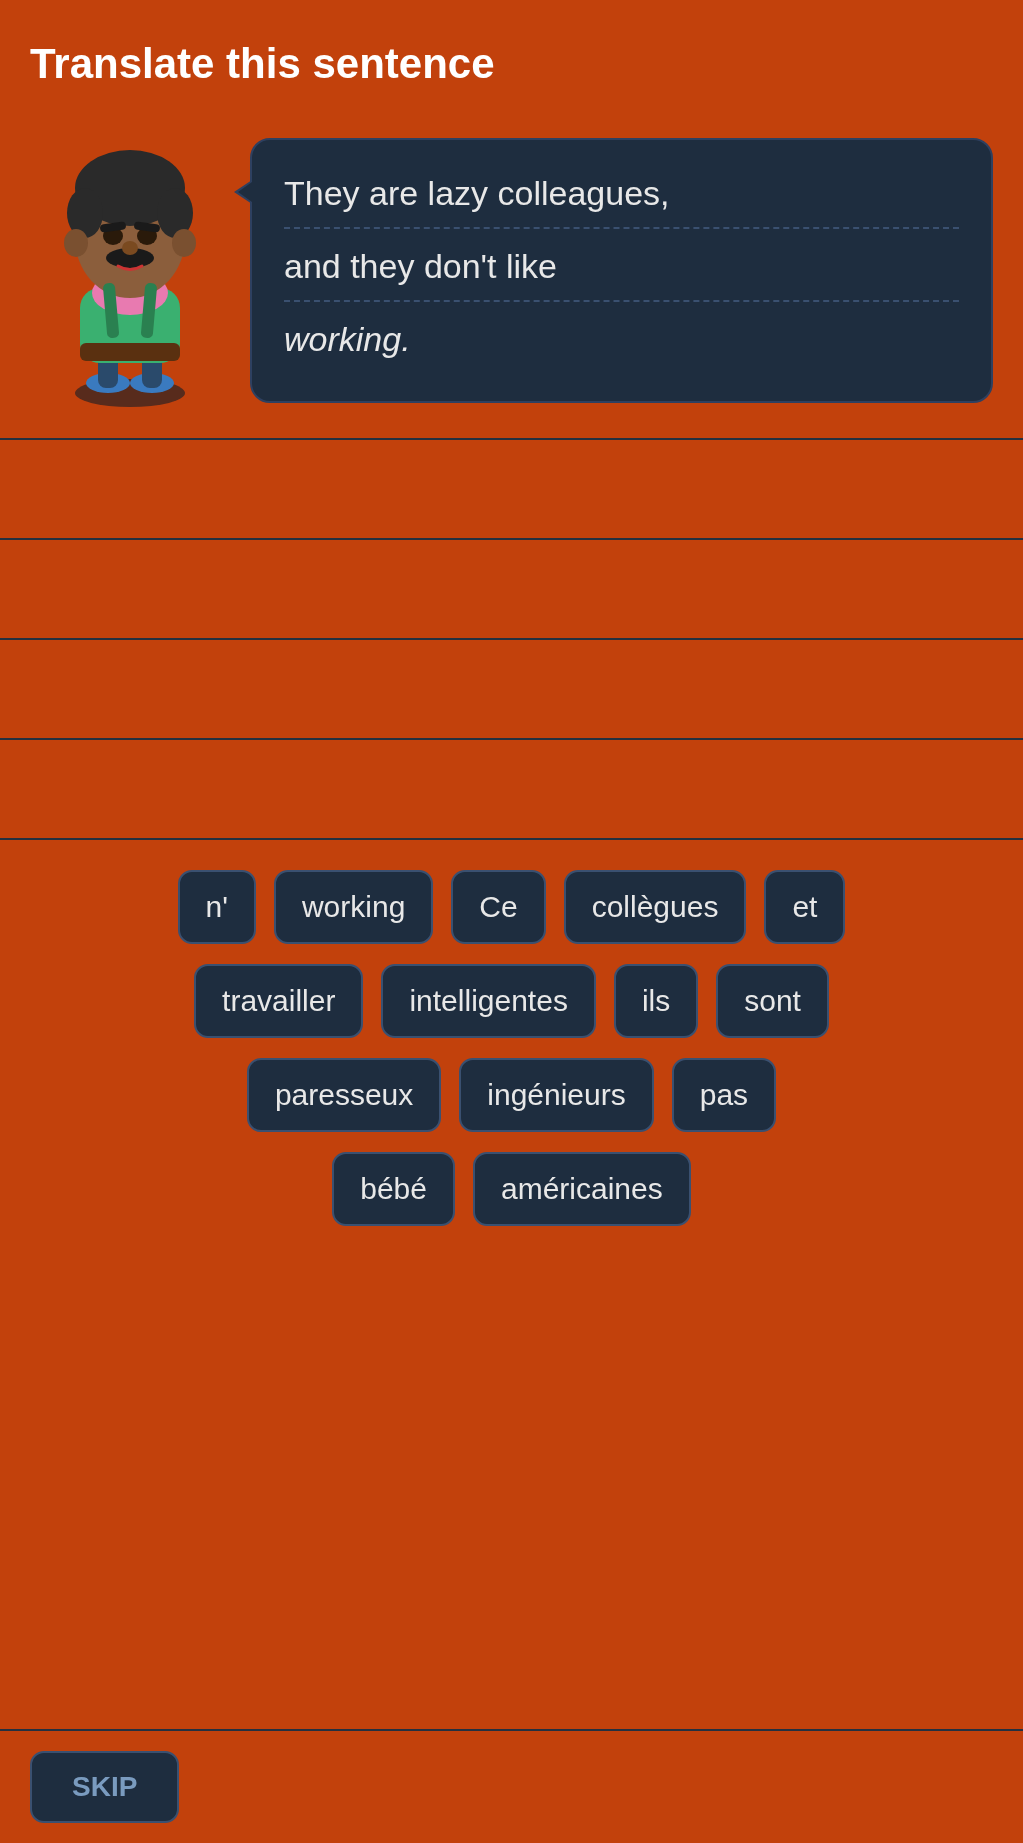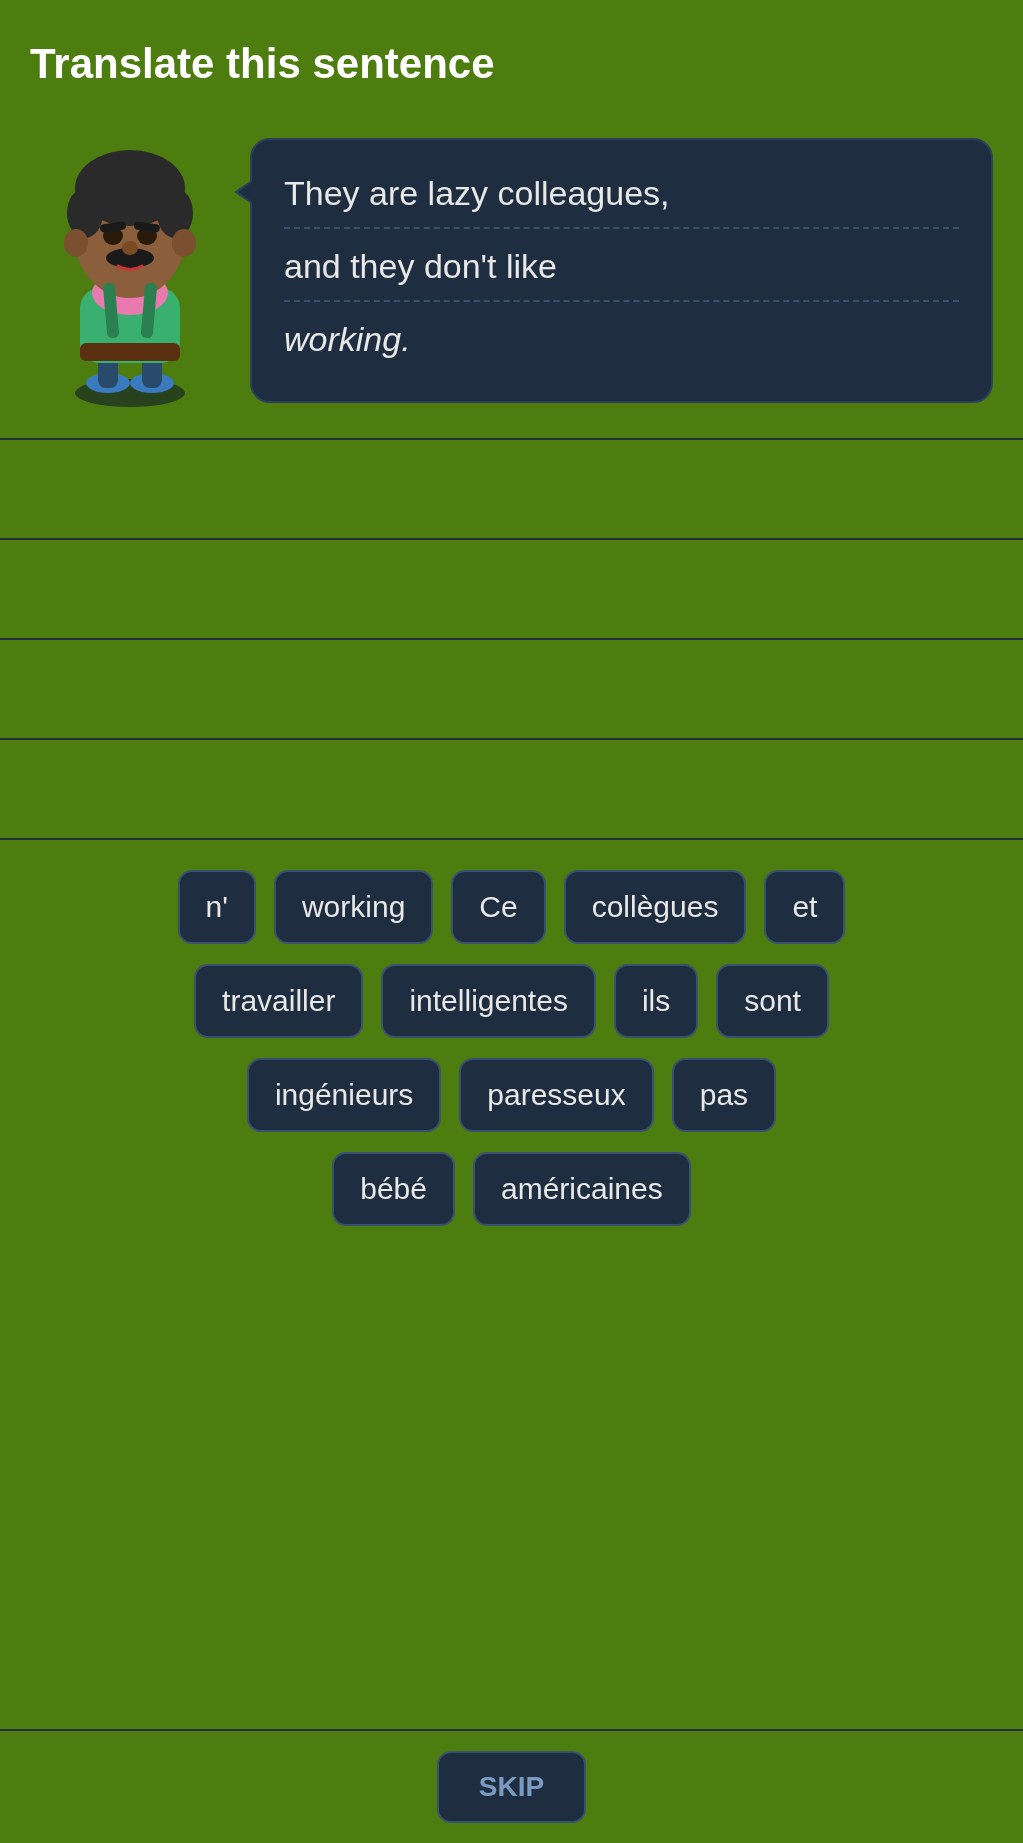--- a/index.html
+++ b/index.html
@@ -14,21 +14,21 @@
       font-family: 'Segoe UI', Arial, sans-serif;
       width: 1023px;
       min-height: 1843px;
       overflow-x: hidden;
       color: #ffffff;
     }
 
     .page-container {
       width: 1023px;
       min-height: 1843px;
-      background-color: #4d7c0f;
+      background-color: #c2410c;
       display: flex;
       flex-direction: column;
     }
 
     .header {
       padding: 40px 30px 20px 30px;
     }
 
     .header-title {
       font-size: 42px;
@@ -159,21 +159,21 @@
       color: #e8e8e8;
       cursor: pointer;
       white-space: nowrap;
       user-select: none;
       transition: background-color 0.15s;
     }
 
     .bottom-bar {
       margin-top: auto;
       display: flex;
-      flex-direction: column;
+      flex-direction: row;
       align-items: center;
       padding: 20px 30px;
       gap: 20px;
       border-top: 2px solid #243040;
     }
 
     .btn-skip {
       background-color: #1e2d3f;
       border: 2px solid #3a5070;
       border-radius: 14px;
@@ -282,22 +282,22 @@
     </div>
 
     <div class="word-bank-row">
       <button class="word-chip">travailler</button>
       <button class="word-chip">intelligentes</button>
       <button class="word-chip">ils</button>
       <button class="word-chip">sont</button>
     </div>
 
     <div class="word-bank-row">
+      <button class="word-chip">paresseux</button>
       <button class="word-chip">ingénieurs</button>
-      <button class="word-chip">paresseux</button>
       <button class="word-chip">pas</button>
     </div>
 
     <div class="word-bank-row">
       <button class="word-chip">bébé</button>
       <button class="word-chip">américaines</button>
     </div>
   </div>
 
   <div class="bottom-bar">

